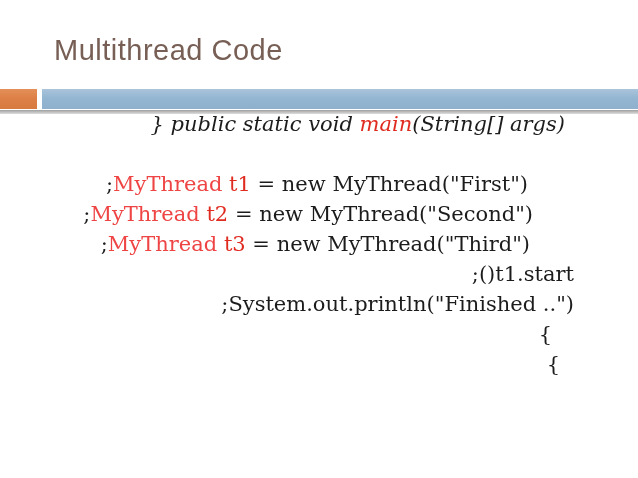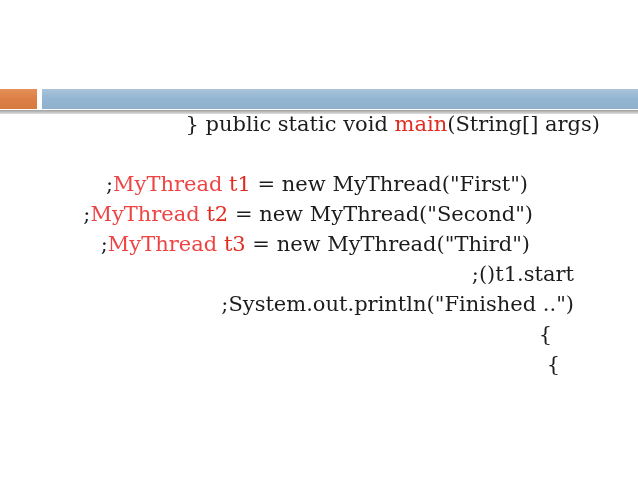--- a/index.html
+++ b/index.html
@@ -47,33 +47,34 @@
   }
   .cl {
     height: 30px; line-height: 30px;
     text-align: right;
     white-space: pre;
   }
   .blank { height: 30px; }
   .kw  { color: #e02b20; }
   .cls { color: #ef4444; }
 
-  .pr65  { padding-right: 38px; }
+  .pr65  { padding-right: 73px; font-style: italic; }
   .pr105 { padding-right: 105px; }
   .pr108 { padding-right: 108px; }
   .pr110 { padding-right: 110px; }
   .pr112 { padding-right: 64px; }
   .pr86  { padding-right: 86px; }
   .pr78  { padding-right: 78px; }
 </style>
 </head>
 <body>
 
 <div class="slide">
 
+  <div class="slide-title">Multithread Code</div>
 
   <div class="bars">
     <div class="bar-orange"></div>
     <div class="bar-blue"></div>
   </div>
   <div class="divider-shadow"></div>
 
   <div class="code">
     <div class="cl pr65"><span>} public static void </span><span class="kw">main</span><span>(String[] args)</span></div>
 

